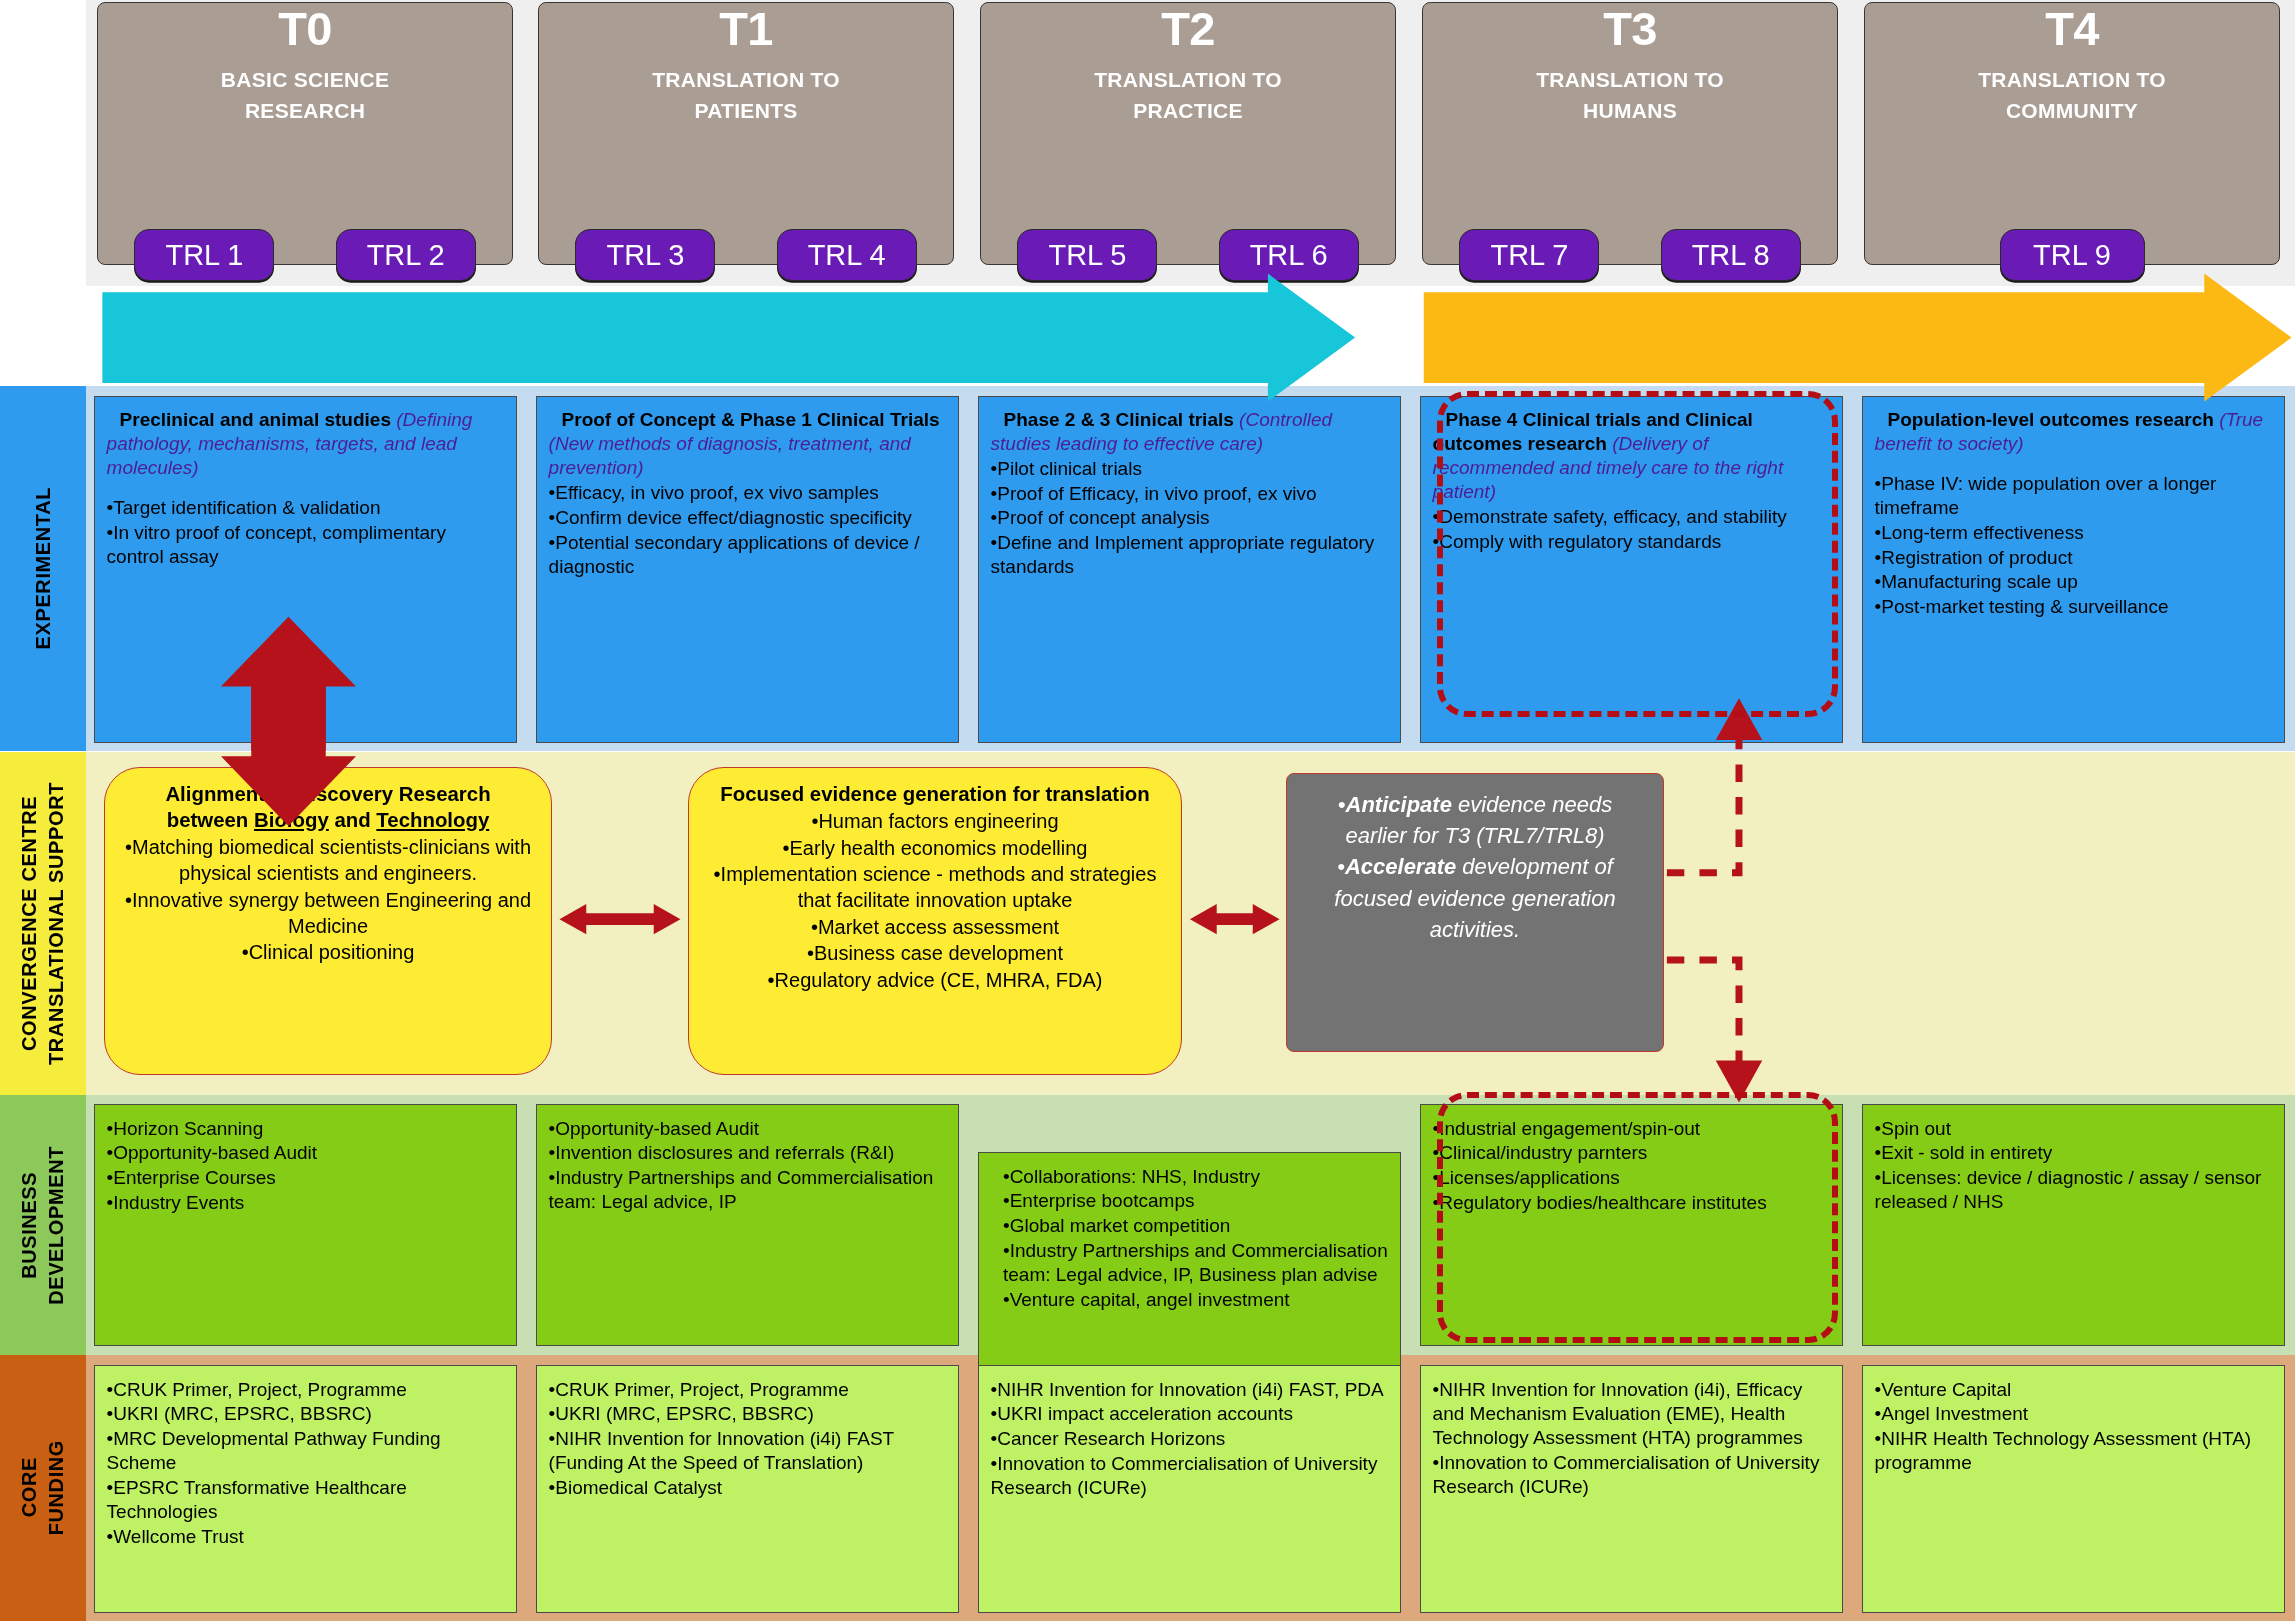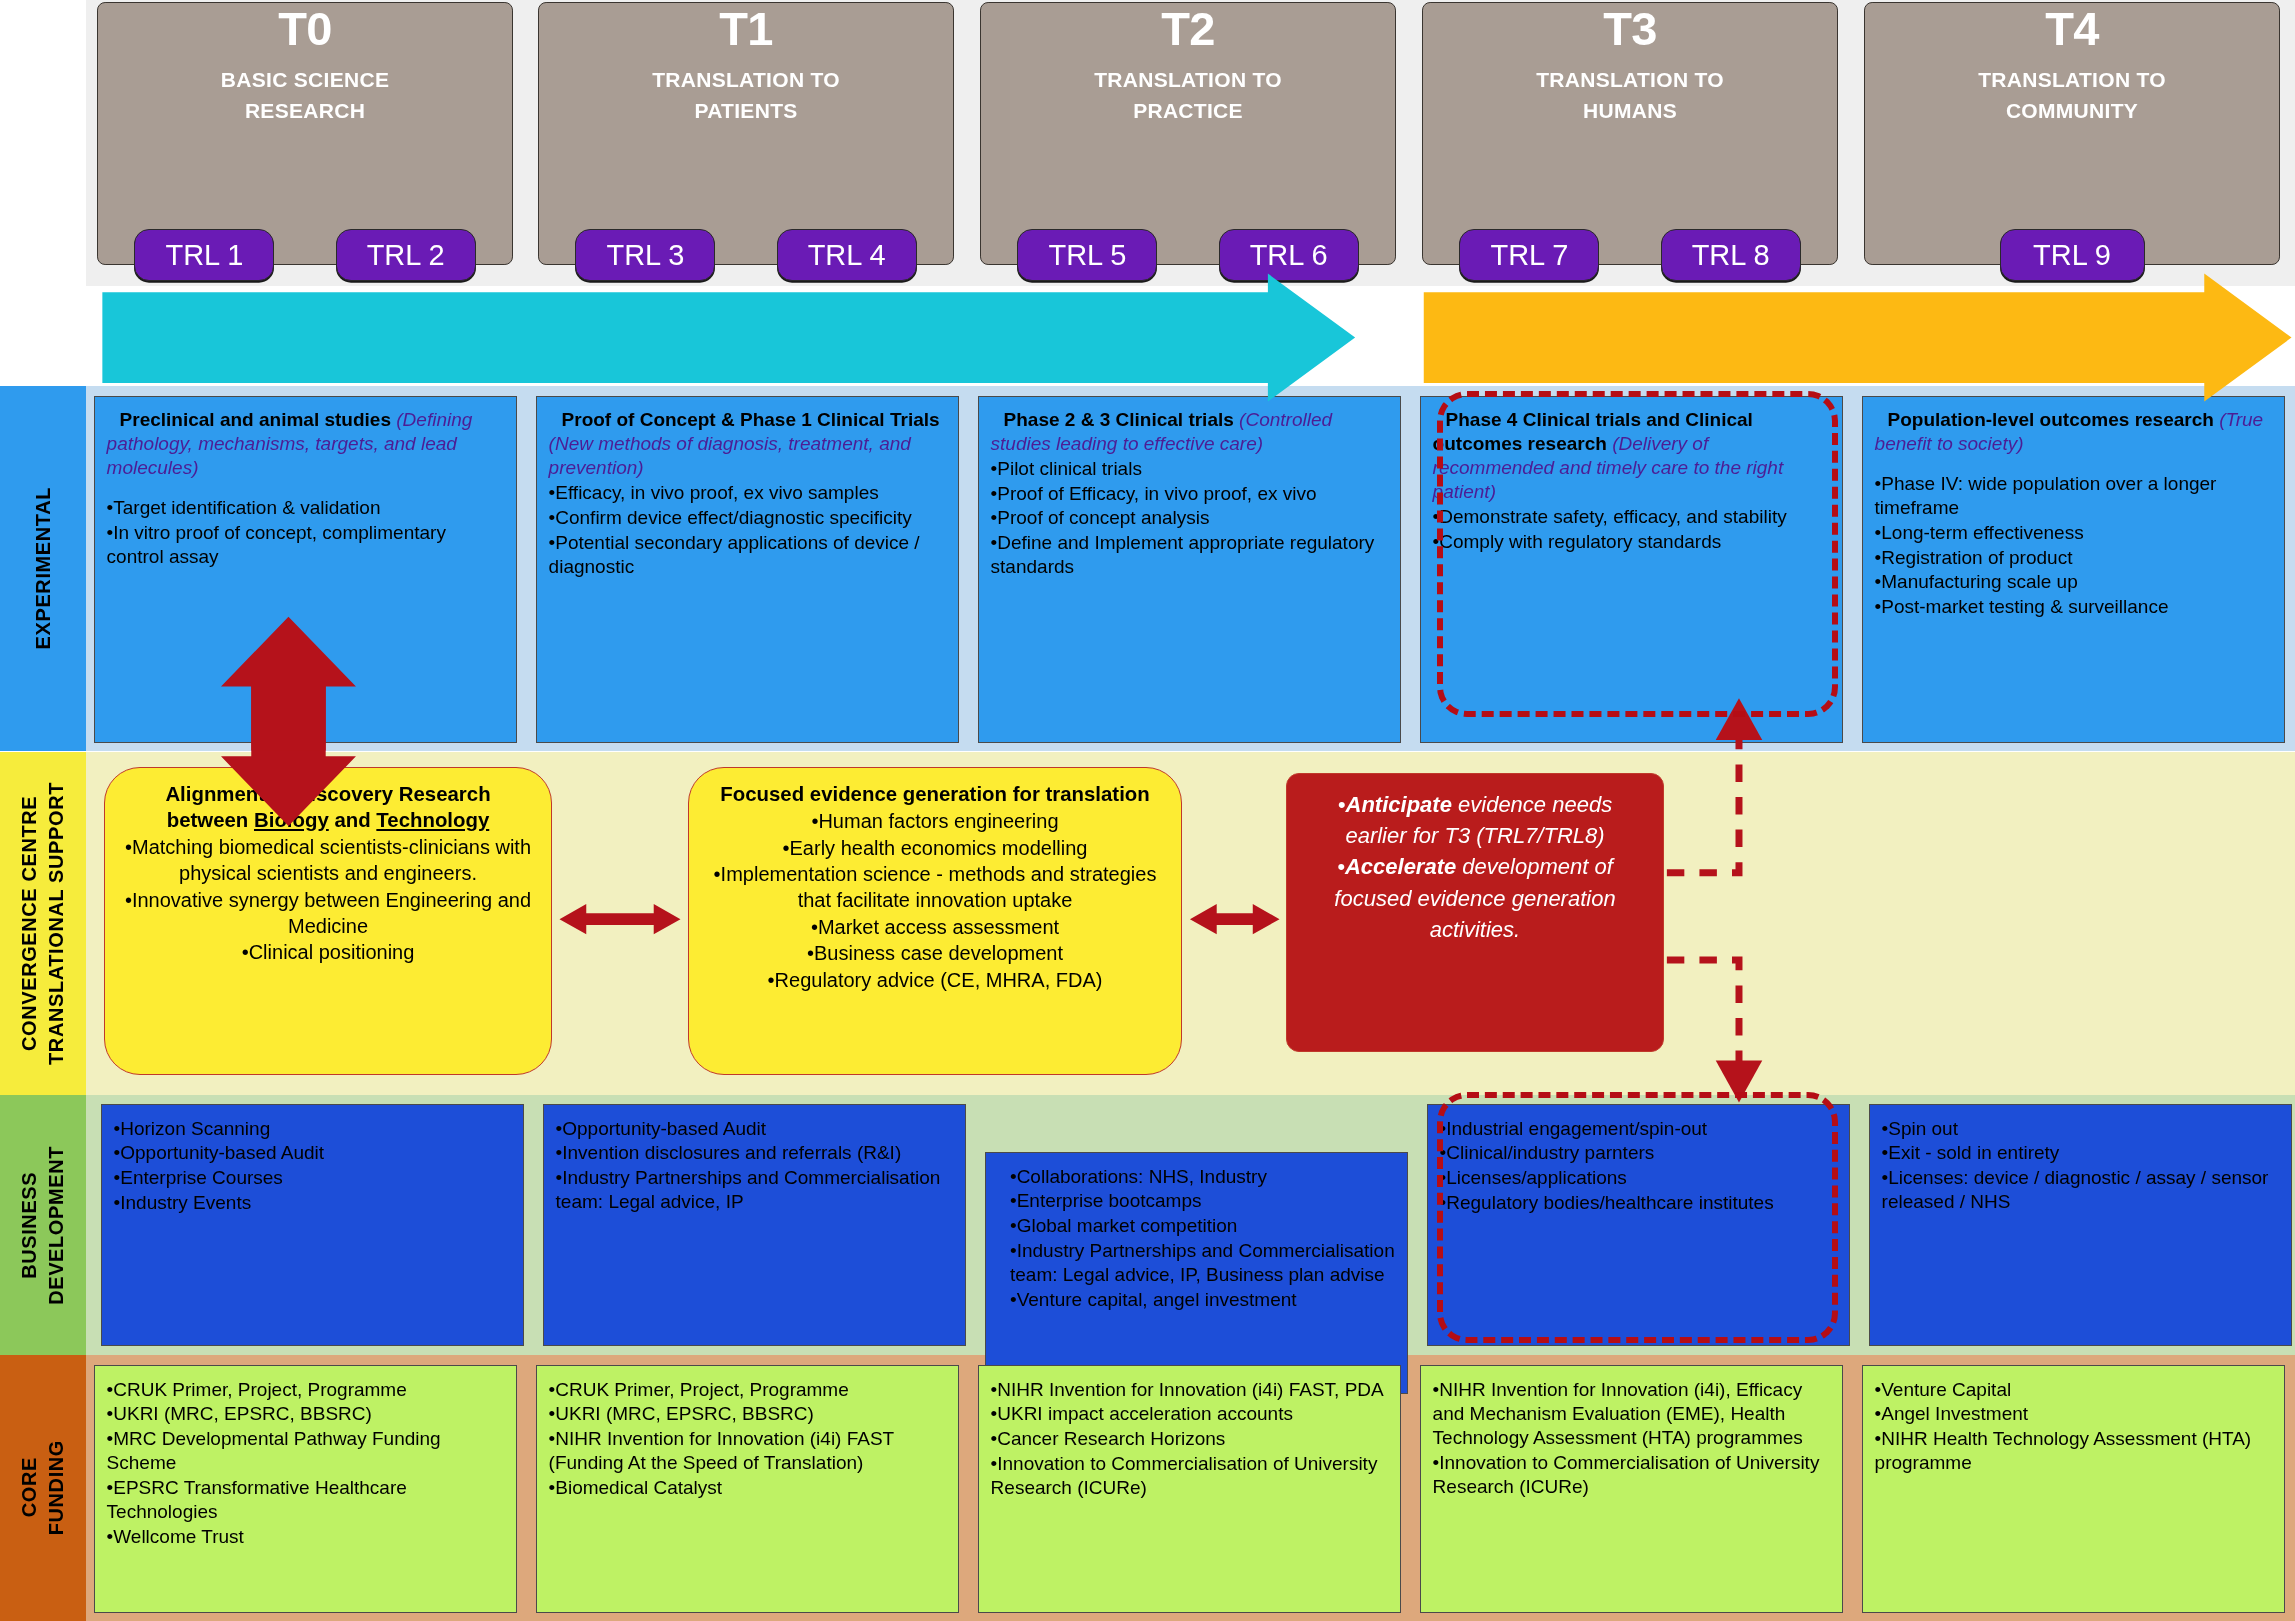--- a/index.html
+++ b/index.html
@@ -65,40 +65,40 @@
   #rowFund { top:1355px; height:266px; background:#dda87c; }
 
   .box {
     width:100%; height:100%;
     border:1.2px solid #4a4a4a;
     padding:10.5px 11.6px 5.8px 11.6px;
     font-size:19px; line-height:1.27; color:#000;
     overflow:hidden;
   }
   .box.blue  { background:#2f9bee; }
-  .box.green { background:#1d4ed8;margin-left:7px; }
+  .box.green { background:#84cc16; }
   .box.orange{ background:#bef264; }
   .box b { font-weight:bold;margin-left:13px; }
   .box .wt { color:#4c1d95; font-style:italic; }
   .blist { margin-top:1.2px; }
   .blist div { margin-bottom:0.6px; }
   .spacer { height:15px; }
 
   
   .ybox {
     position:absolute; background:#fdec33;
     border:1.2px solid #c0392b; border-radius:36px;
     padding:12.8px 15px; font-size:20px; line-height:1.30;
     color:#000; text-align:center;
   }
   .ybox .hd { font-weight:bold; font-size:20.4px; line-height:1.28; }
   .ybox u { text-decoration:underline; }
   .gbox {
-    position:absolute; background:#b91c1c;
-    border:1.2px solid #c0392b; border-radius:13px;
+    position:absolute; background:#737373;
+    border:1.2px solid #c0392b; border-radius:8px;
     padding:15px 17.5px; font-size:22px; line-height:1.42;
     color:#ffffff; font-style:italic; text-align:center;
   }
   .gbox b { font-weight:bold; font-style:italic; }
 
   
   .dashframe {
     position:absolute; border:6.4px dashed #b50d15;
     border-radius:30px; pointer-events:none;
   }

